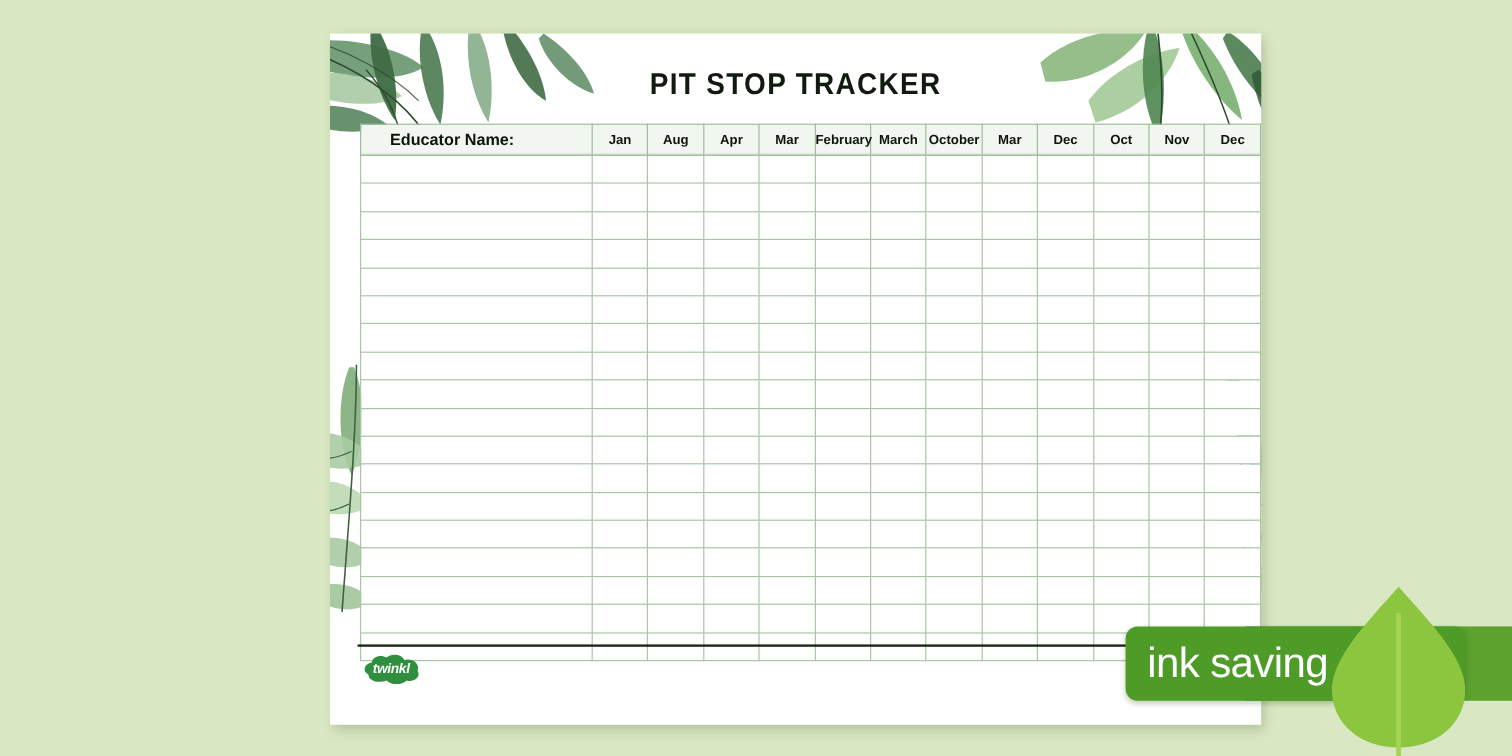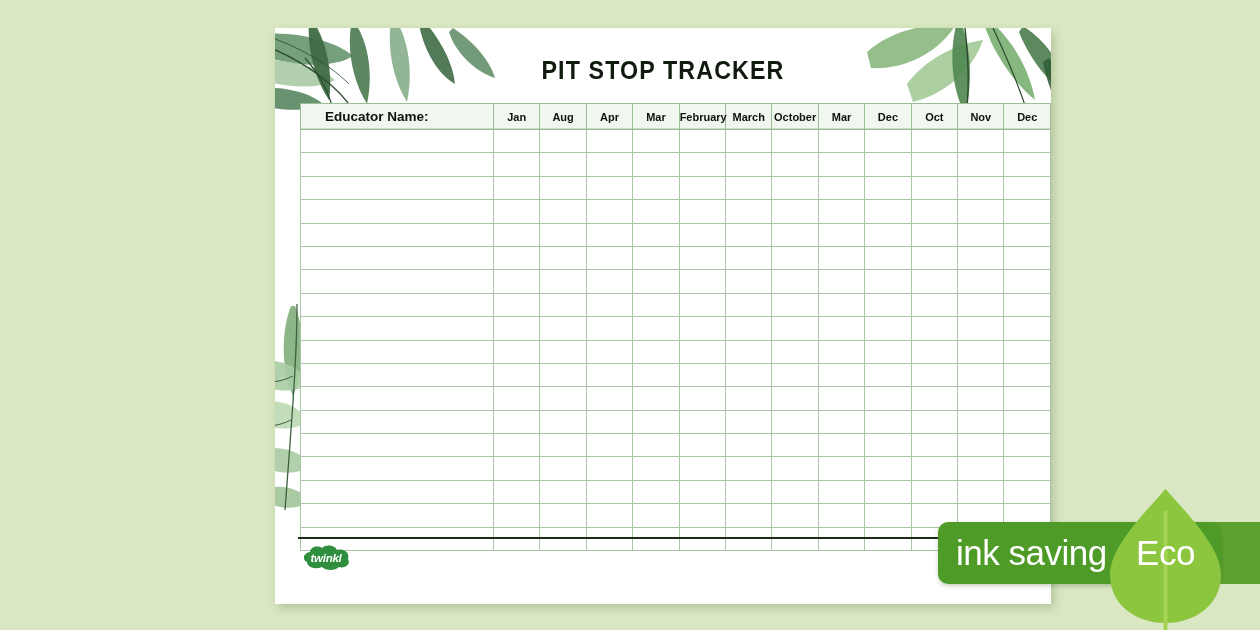--- a/index.html
+++ b/index.html
@@ -571,14 +571,13 @@
 </div>
 
 <div id="eco-badge">
   <div id="eco-band"></div>
   <div id="eco-pill"></div>
   <svg id="eco-leaf" viewBox="0 0 115 143">
     <path d="M57.5 2 C86 34 113 62 113 88 C113 117 88 136 57.5 136 C27 136 2 117 2 88 C2 62 29 34 57.5 2 Z" fill="#8cc63f"></path>
     <rect x="55.5" y="24" width="4" height="119" fill="#a5d455"></rect>
   </svg>
   <div id="eco-pill-label">ink saving</div>
-  <div id="eco-leaf-label">Eco</div>
 </div>
 
 </body></html>

